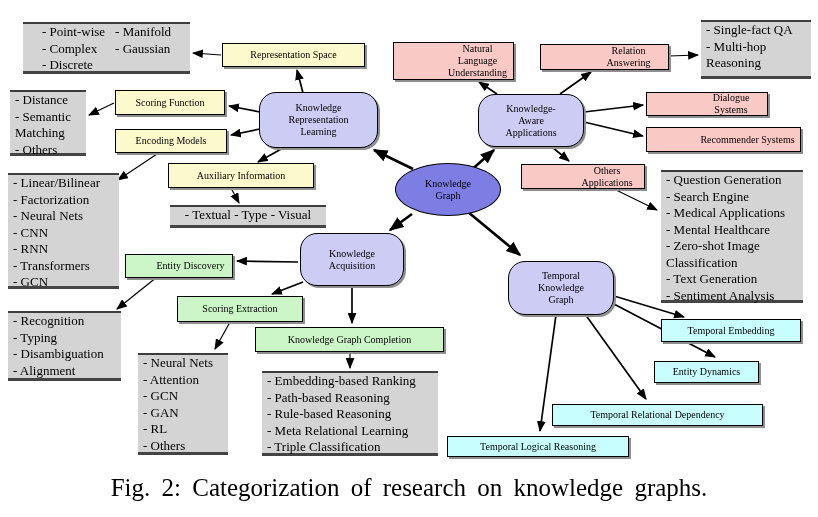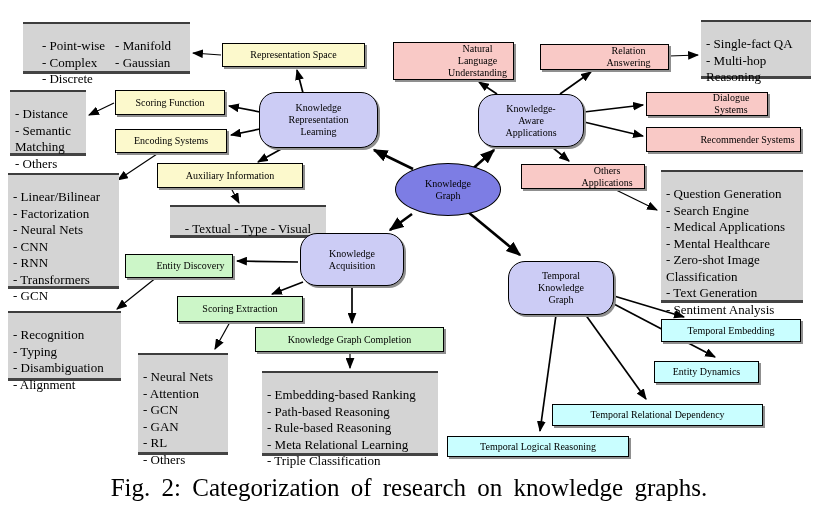--- a/index.html
+++ b/index.html
@@ -30,21 +30,21 @@
     box-shadow:2px 2px 0 #8f8f8f;
   }
   .center-node{
     background:var(--center-node,#7d7de4);
     border:1.4px solid #000;border-radius:50%;
   }
   .listbox{
     background:var(--leaf-bg,#d4d4d4);
     border-top:2px solid #3d3d3d;border-bottom:3px solid #444;
     display:block;text-align:left;
-    padding:14px 5px;font-size:13px;line-height:1.27;white-space:pre-line;
+    padding:0 5px;font-size:13px;line-height:1.27;white-space:pre-line;
   }
   .twocol{display:flex;align-items:flex-start;gap:10px;}
   .twocol > div{white-space:pre-line;}
   .caption{
     position:absolute;left:0;top:474px;width:818px;z-index:2;
     text-align:center;font-size:25px;word-spacing:5px;white-space:nowrap;
   }
 </style>
 </head>
 <body>
@@ -105,29 +105,29 @@
     <div>- Point-wise
 - Complex
 - Discrete</div>
     <div>- Manifold
 - Gaussian</div>
   </div>
   <div class="box topic t-krl" style="left:115px;top:90px;width:110px;height:25px;">Scoring Function</div>
   <div class="box listbox" style="left:10px;top:90px;width:76px;height:66px;">- Distance
 - Semantic Matching
 - Others</div>
-  <div class="box topic t-krl" style="left:115px;top:129px;width:112px;height:24px;">Encoding Systems</div>
+  <div class="box topic t-krl" style="left:115px;top:129px;width:112px;height:24px;">Encoding Models</div>
   <div class="box listbox" style="left:8px;top:173px;width:111px;height:116px;">- Linear/Bilinear
 - Factorization
 - Neural Nets
 - CNN
 - RNN
 - Transformers
 - GCN</div>
-  <div class="box topic t-krl" style="left:157px;top:163px;width:146px;height:25px;">Auxiliary Information</div>
+  <div class="box topic t-krl" style="left:168px;top:163px;width:146px;height:25px;">Auxiliary Information</div>
   <div class="box listbox" style="left:170px;top:205px;width:156px;height:23px;text-align:center;">- Textual - Type - Visual</div>
 
   <div class="box branch-node" style="left:478px;top:94px;width:106px;height:53px;">Knowledge-
 Aware
 Applications</div>
   <div class="box topic t-kaa" style="left:393px;top:42px;width:121px;height:38px;">Natural Language
 Understanding</div>
   <div class="box topic t-kaa" style="left:540px;top:44px;width:129px;height:26px;">Relation Answering</div>
   <div class="box listbox" style="left:701px;top:20px;width:110px;height:59px;">- Single-fact QA
 - Multi-hop Reasoning</div>

